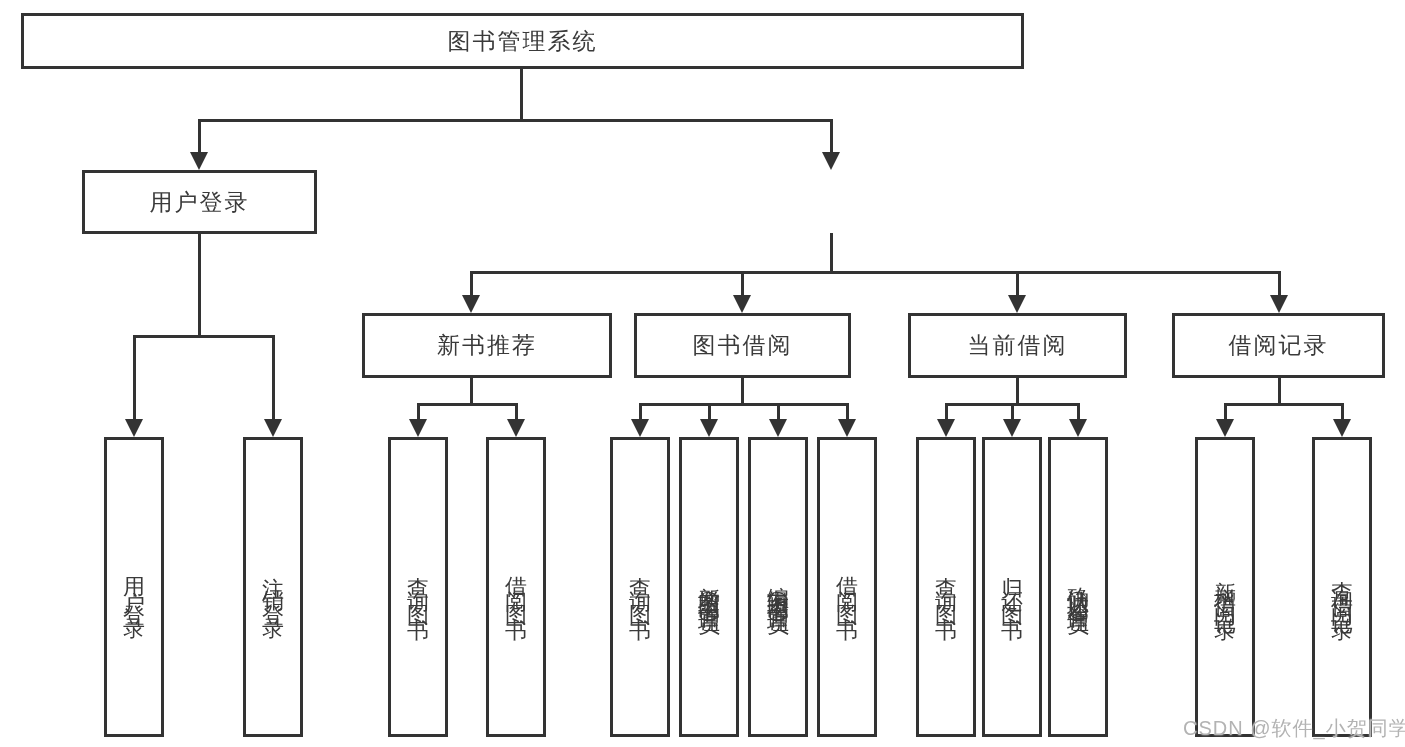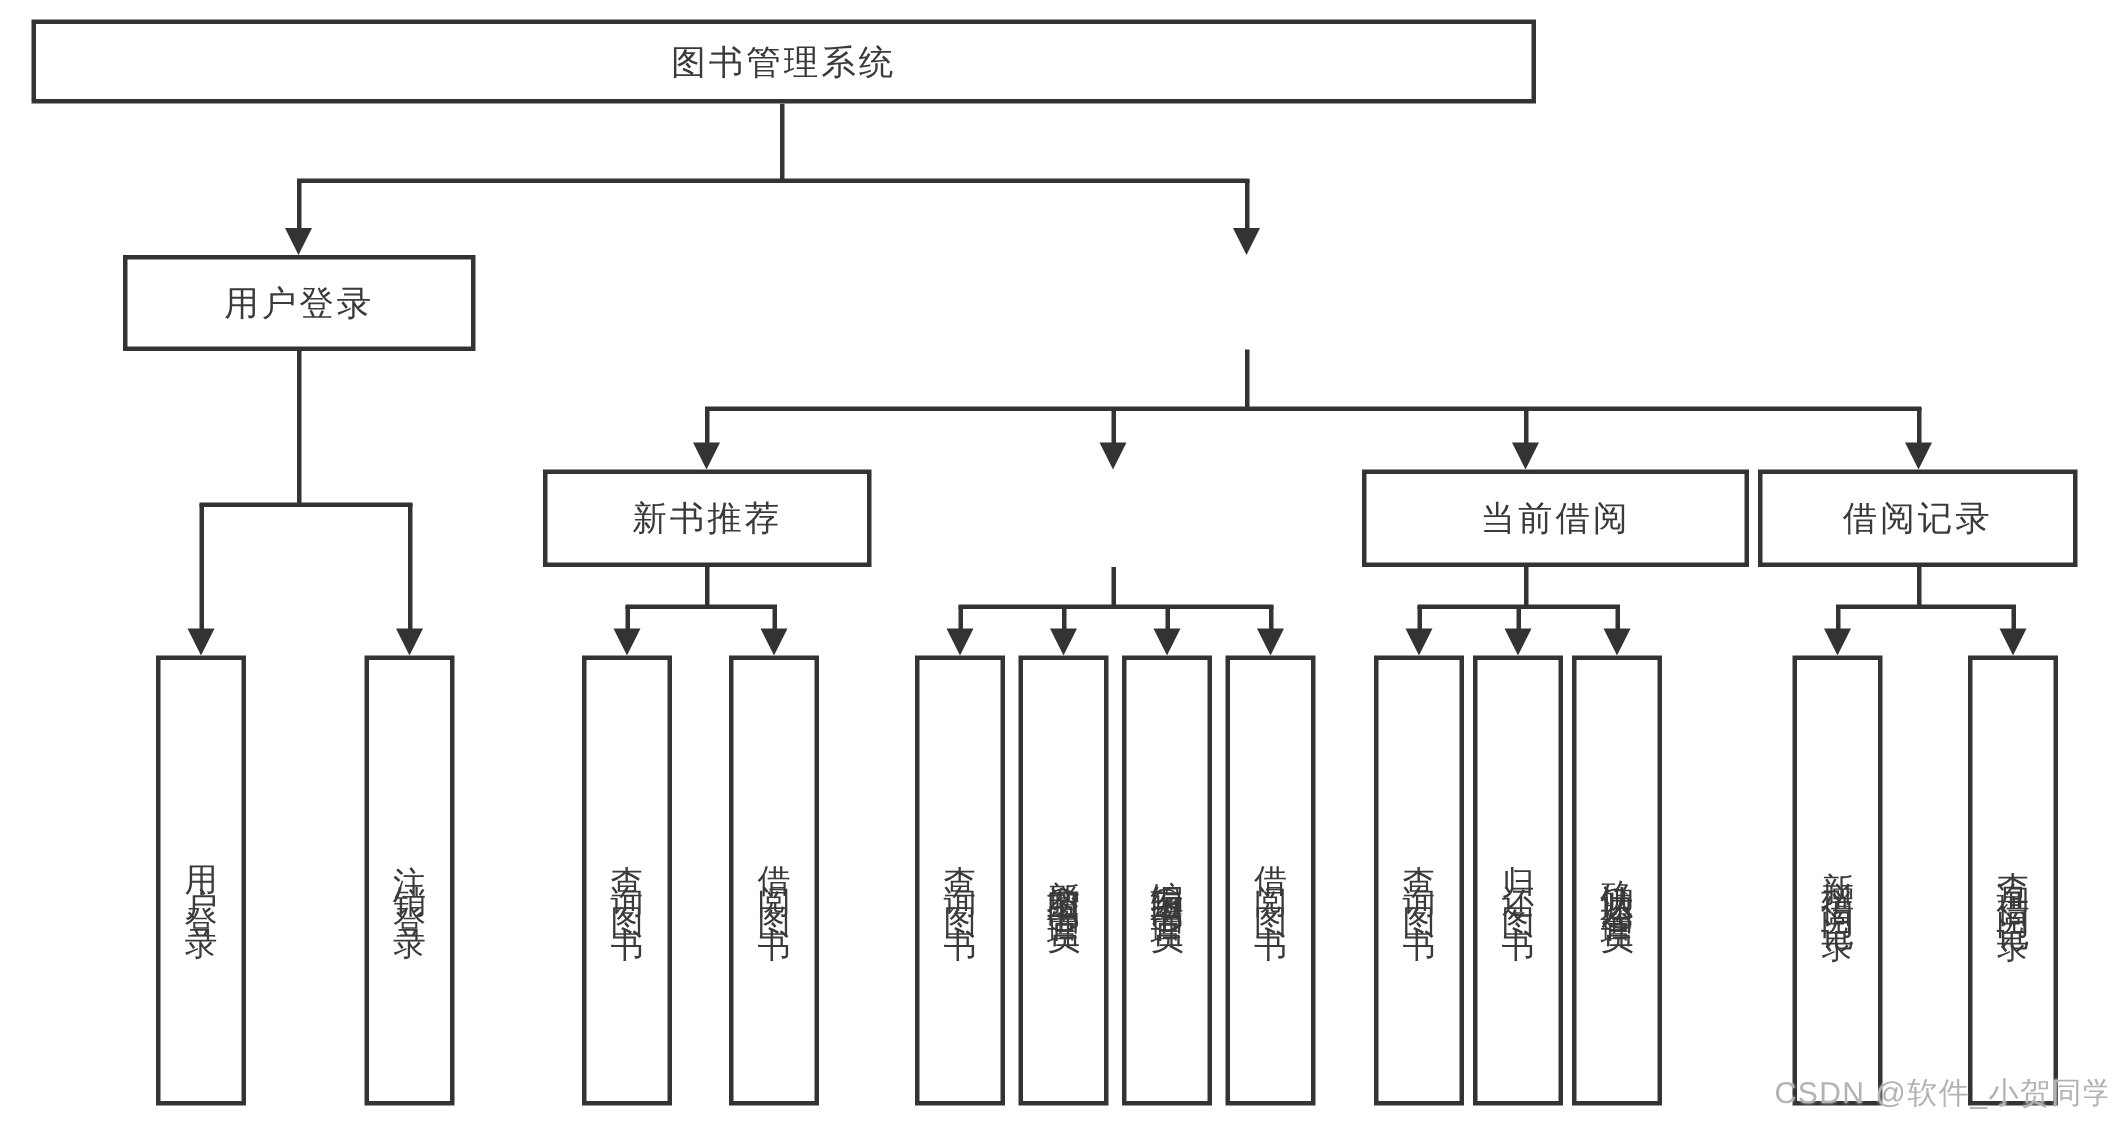--- a/index.html
+++ b/index.html
@@ -97,22 +97,23 @@
       <div class="arrow" style="left: 1003px; top: 419px;"></div>
       <div class="arrow" style="left: 1069px; top: 419px;"></div>
       <div class="arrow" style="left: 1216px; top: 419px;"></div>
       <div class="arrow" style="left: 1333px; top: 419px;"></div>
     </div>
 
   <div class="hnode" style="left:21px;top:13px;width:1003px;height:56px;">图书管理系统</div>
 
   <div class="hnode" style="left:82px;top:170px;width:235px;height:64px;">用户登录</div>
 
-  <div class="hnode" style="left:362px;top:313px;width:219px;height:65px;">新书推荐</div>
-  <div class="hnode" style="left:908px;top:313px;width:258px;height:65px;">当前借阅</div>
+  <div class="hnode" style="left:362px;top:313px;width:250px;height:65px;">新书推荐</div>
+  <div class="hnode" style="left:634px;top:313px;width:217px;height:65px;">图书借阅</div>
+  <div class="hnode" style="left:908px;top:313px;width:219px;height:65px;">当前借阅</div>
   <div class="hnode" style="left:1172px;top:313px;width:213px;height:65px;">借阅记录</div>
 
   <div class="vnode" style="left: 104px; letter-spacing: 14px;">用户登录</div>
   <div class="vnode" style="left: 243px; letter-spacing: 14px;">注销登录</div>
 
   <div class="vnode" style="left: 388px; letter-spacing: 14px;">查询图书</div>
   <div class="vnode" style="left: 486px; letter-spacing: 14px;">借阅图书</div>
 
   <div class="vnode" style="left: 610px; letter-spacing: 14px;">查询图书</div>
   <div class="vnode" style="left: 679px; letter-spacing: 4px;">新增图书（管理员）</div>

